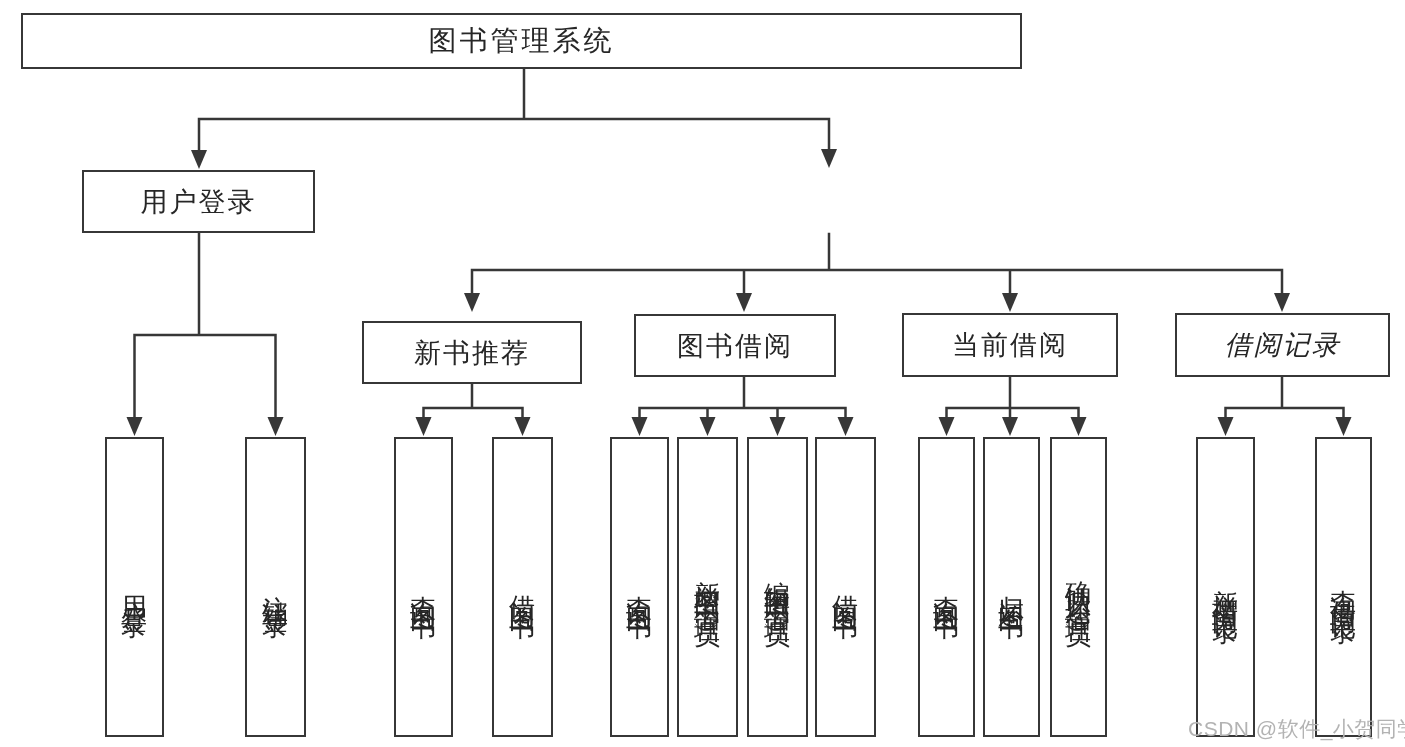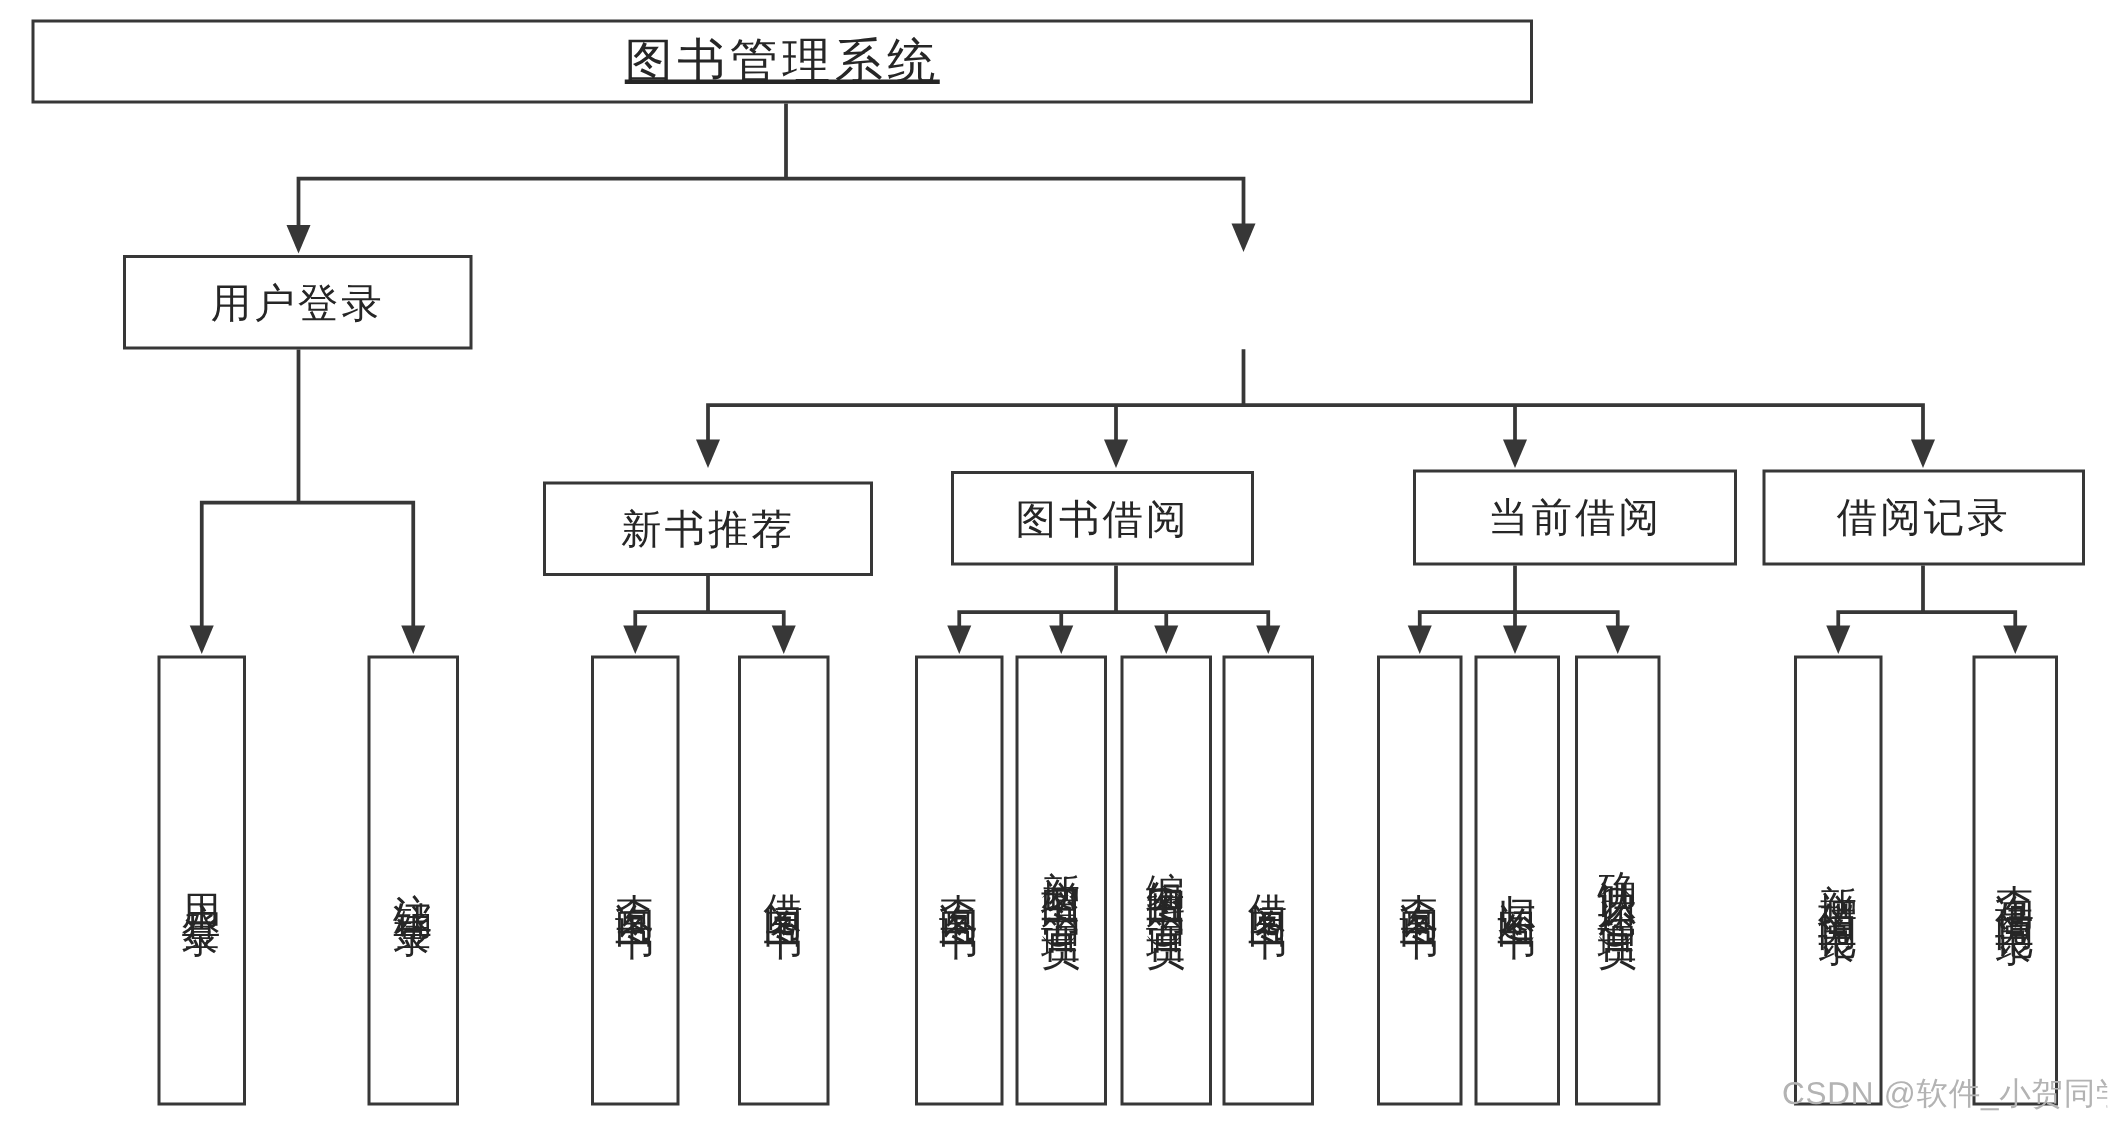--- a/index.html
+++ b/index.html
@@ -16,21 +16,21 @@
   .node{
     position:absolute;
     box-sizing:border-box;
     background:#fff;
     border:2.5px solid var(--line,#373737);
     display:flex;align-items:center;justify-content:center;
     color:var(--text,#262626);
     z-index:1;
   }
   .node.h{font-size:27px;letter-spacing:2px;white-space:nowrap;}
-  .node.root{font-size:32px;letter-spacing:3px;text-decoration:underline;}
+  .node.root{font-size:28px;letter-spacing:3px;}
   .node.v span{
     writing-mode:vertical-rl;
     text-orientation:mixed;
     font-size:26px;
     letter-spacing:6px;
     line-height:1;
     white-space:nowrap;
   }
   .watermark{
     position:absolute;
@@ -96,22 +96,22 @@
       <polygon points="1335.5,417 1351.5,417 1343.5,436"></polygon>
     </g>
   </svg>
 
   <div class="node h root" style="left:21px;top:13px;width:1001px;height:56px;">图书管理系统</div>
 
   <div class="node h" style="left:82px;top:170px;width:233px;height:63px;">用户登录</div>
 
   <div class="node h" style="left:362px;top:321px;width:220px;height:63px;">新书推荐</div>
   <div class="node h" style="left:634px;top:314px;width:202px;height:63px;">图书借阅</div>
-  <div class="node h" style="left:902px;top:313px;width:216px;height:64px;margin-left:40px;">当前借阅</div>
-  <div class="node h" style="left:1175px;top:313px;width:215px;height:64px;">借阅记录</div>
+  <div class="node h" style="left:902px;top:313px;width:216px;height:64px;">当前借阅</div>
+  <div class="node h" style="left:1175px;top:313px;width:215px;height:64px;font-style:italic;">借阅记录</div>
 
   <div class="node v" style="left:105px;top:437px;width:59px;height:300px;">
     <span>用户登录</span>
   </div>
   <div class="node v" style="left:245px;top:437px;width:61px;height:300px;">
     <span>注销登录</span>
   </div>
 
   <div class="node v" style="left:394px;top:437px;width:59px;height:300px;">
     <span>查询图书</span>

